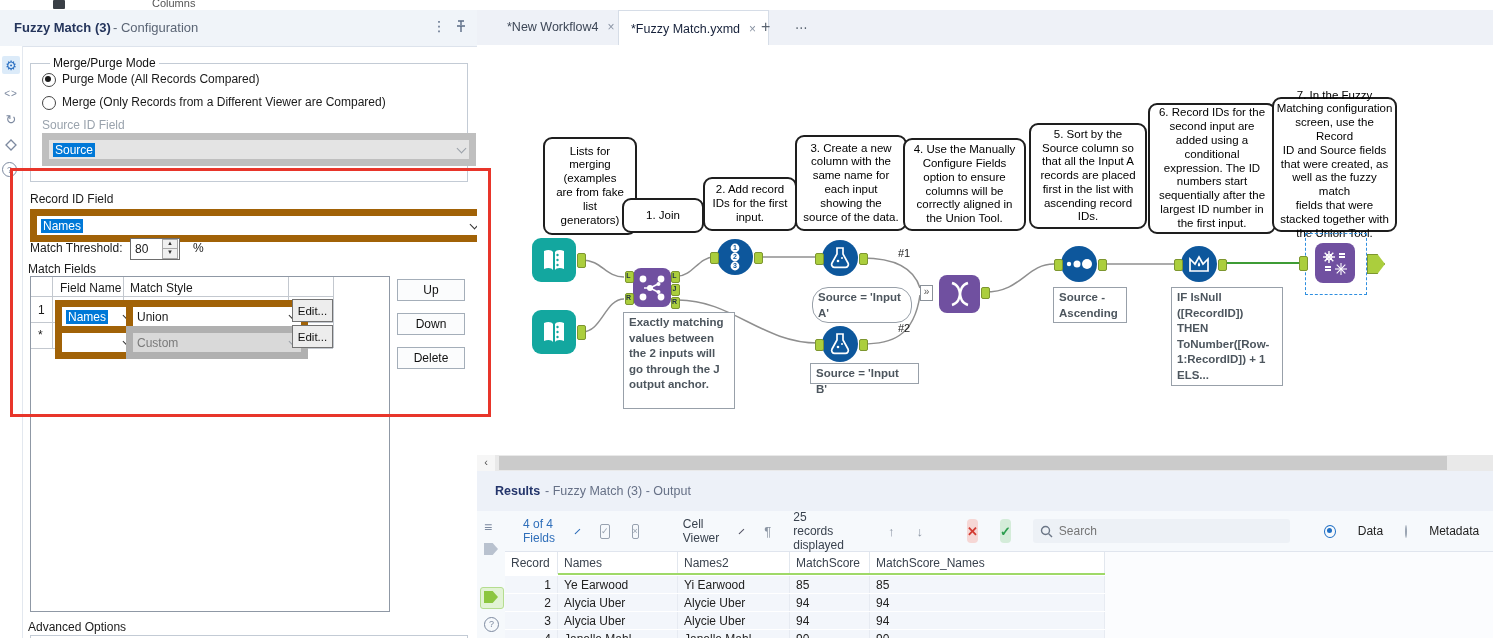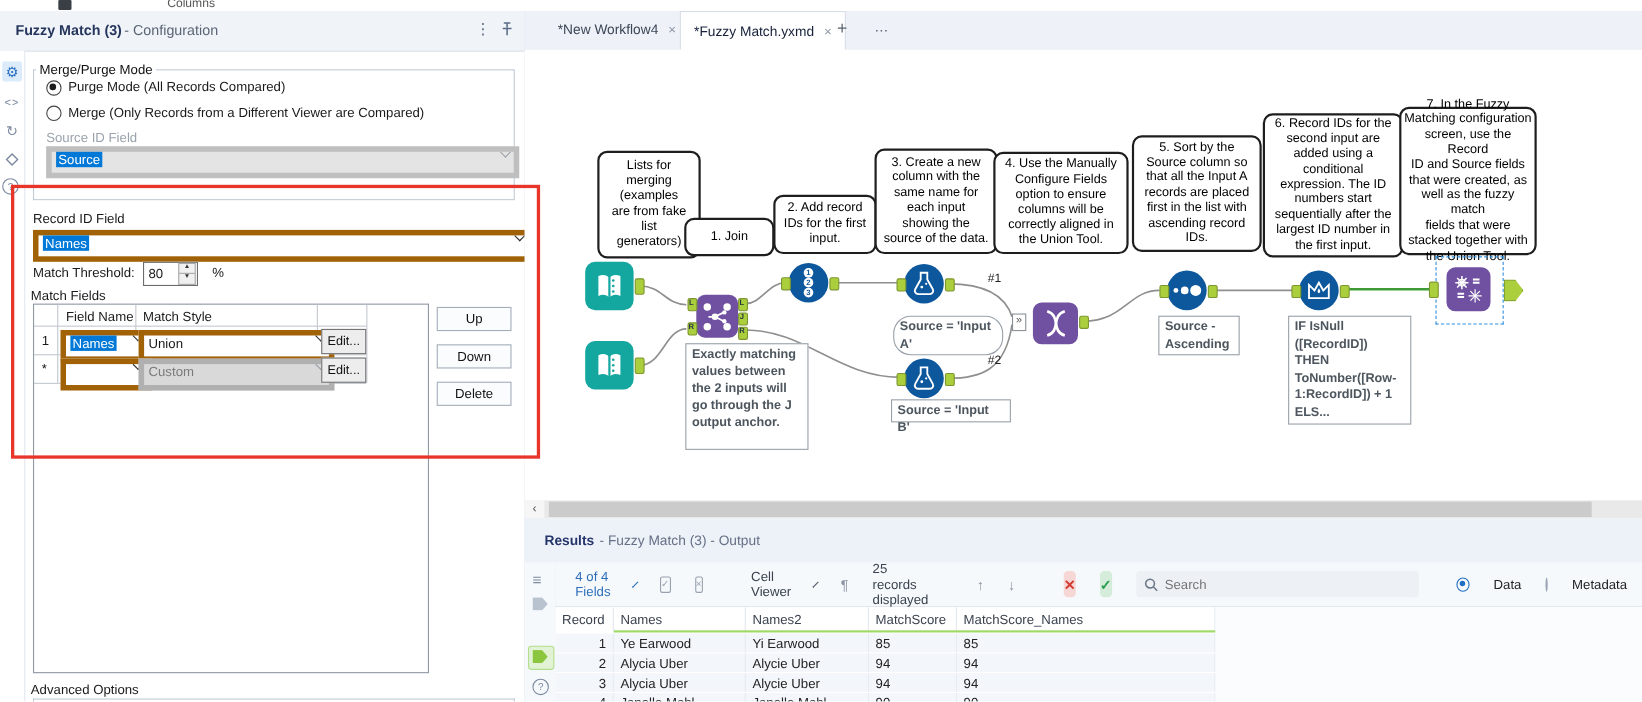--- a/index.html
+++ b/index.html
@@ -10,24 +10,24 @@
   
   #topstrip{left:0;top:0;width:1493px;height:10px;background:#fff;border-bottom:1px solid #e2e7ee;}
   
   #cfg-header{left:0;top:10px;width:477px;height:36px;background:#f0f4f9;border-bottom:1px solid #dde3ec;}
   .cfg-title-b{font-weight:bold;color:#25355c;font-size:13px;}
   .cfg-title-r{color:#5b6575;font-size:13px;}
   #icon-strip{left:0;top:46px;width:22px;height:592px;background:#fff;border-right:1px solid #e3e8ef;}
   .strip-ic{width:18px;height:18px;display:flex;align-items:center;justify-content:center;color:#7d8aa0;font-size:13px;}
   .strip-ic.sel{background:#dcebf9;color:#2a6fc2;border-radius:2px;}
   fieldset.grp{border:1px solid #c3cbd5;margin:0;padding:0;}
-  fieldset.grp legend{font-size:12px;color:#111;padding:0 3px;margin-left:2px;}
+  fieldset.grp legend{font-size:12px;color:#111;padding:0 3px;margin-left:19px;}
   .radio{width:12px;height:12px;border:1px solid #444;border-radius:50%;background:#fff;display:inline-block;}
   .radio.on::after{content:"";display:block;width:6px;height:6px;border-radius:50%;background:#1b1b1b;margin:2px;}
-  .combo{background:#fff;border:5px solid #a16207;display:flex;align-items:flex-start;padding:0 4px;}
+  .combo{background:#fff;border:7px solid #a16207;display:flex;align-items:center;padding:0 4px;}
   .combo .val-sel{background:#0078d7;color:#fff;padding:0 2px;}
   .combo.dis{background:#e4e4e4;border-color:#bfbfbf;}
   .chev{margin-left:auto;width:6px;height:6px;border:solid #333;border-width:0 1.4px 1.4px 0;transform:rotate(45deg);margin-top:-3px;}
   .chev.lt{border-color:#9aa0a8;}
   .spin-btn{width:14px;height:9px;background:#f0f0f0;border:1px solid #a8a8a8;font-size:6px;line-height:7px;text-align:center;color:#333;}
   .gridline{background:#c3c8cf;}
   .winbtn{background:#ededed;border:1px solid #737373;font-size:11.5px;display:flex;align-items:center;justify-content:center;color:#111;}
   .sidebtn{background:#fbfcfd;border:1px solid #a4aeb9;font-size:12px;display:flex;align-items:center;justify-content:center;color:#111;}
   #red-rect{left:10px;top:168px;width:475px;height:243px;border:3px solid #e8352a;pointer-events:none;z-index:30;}
   

